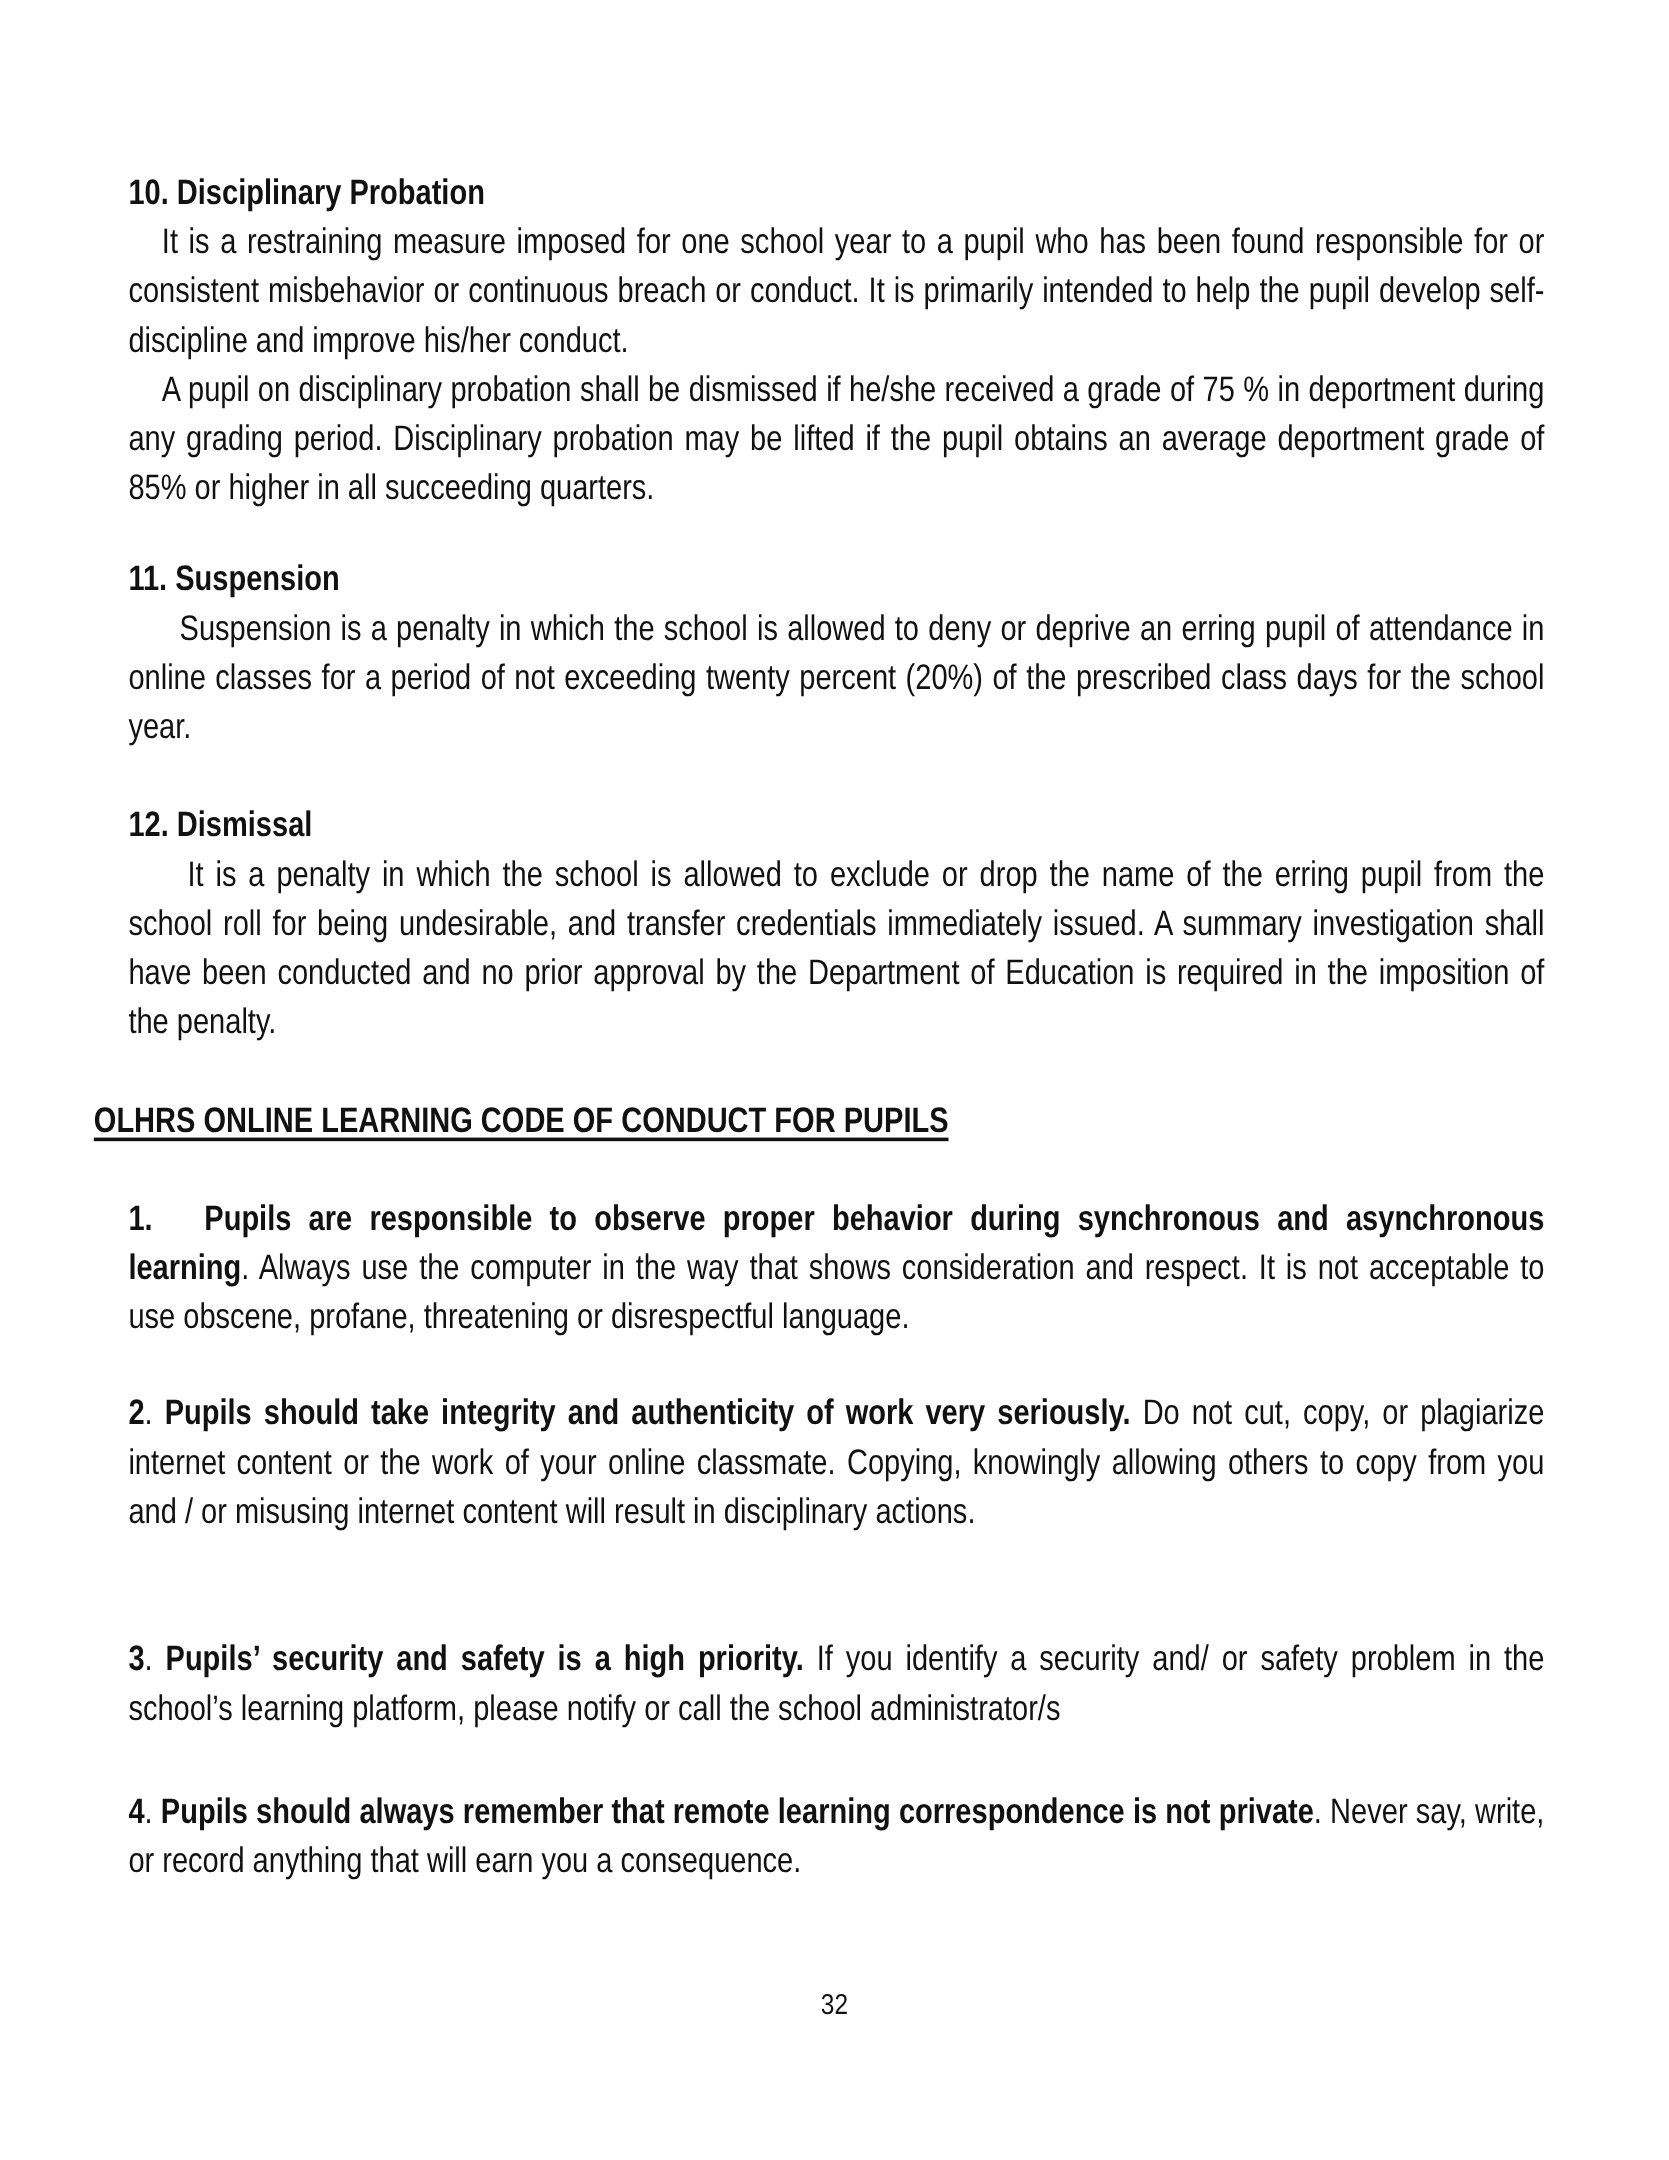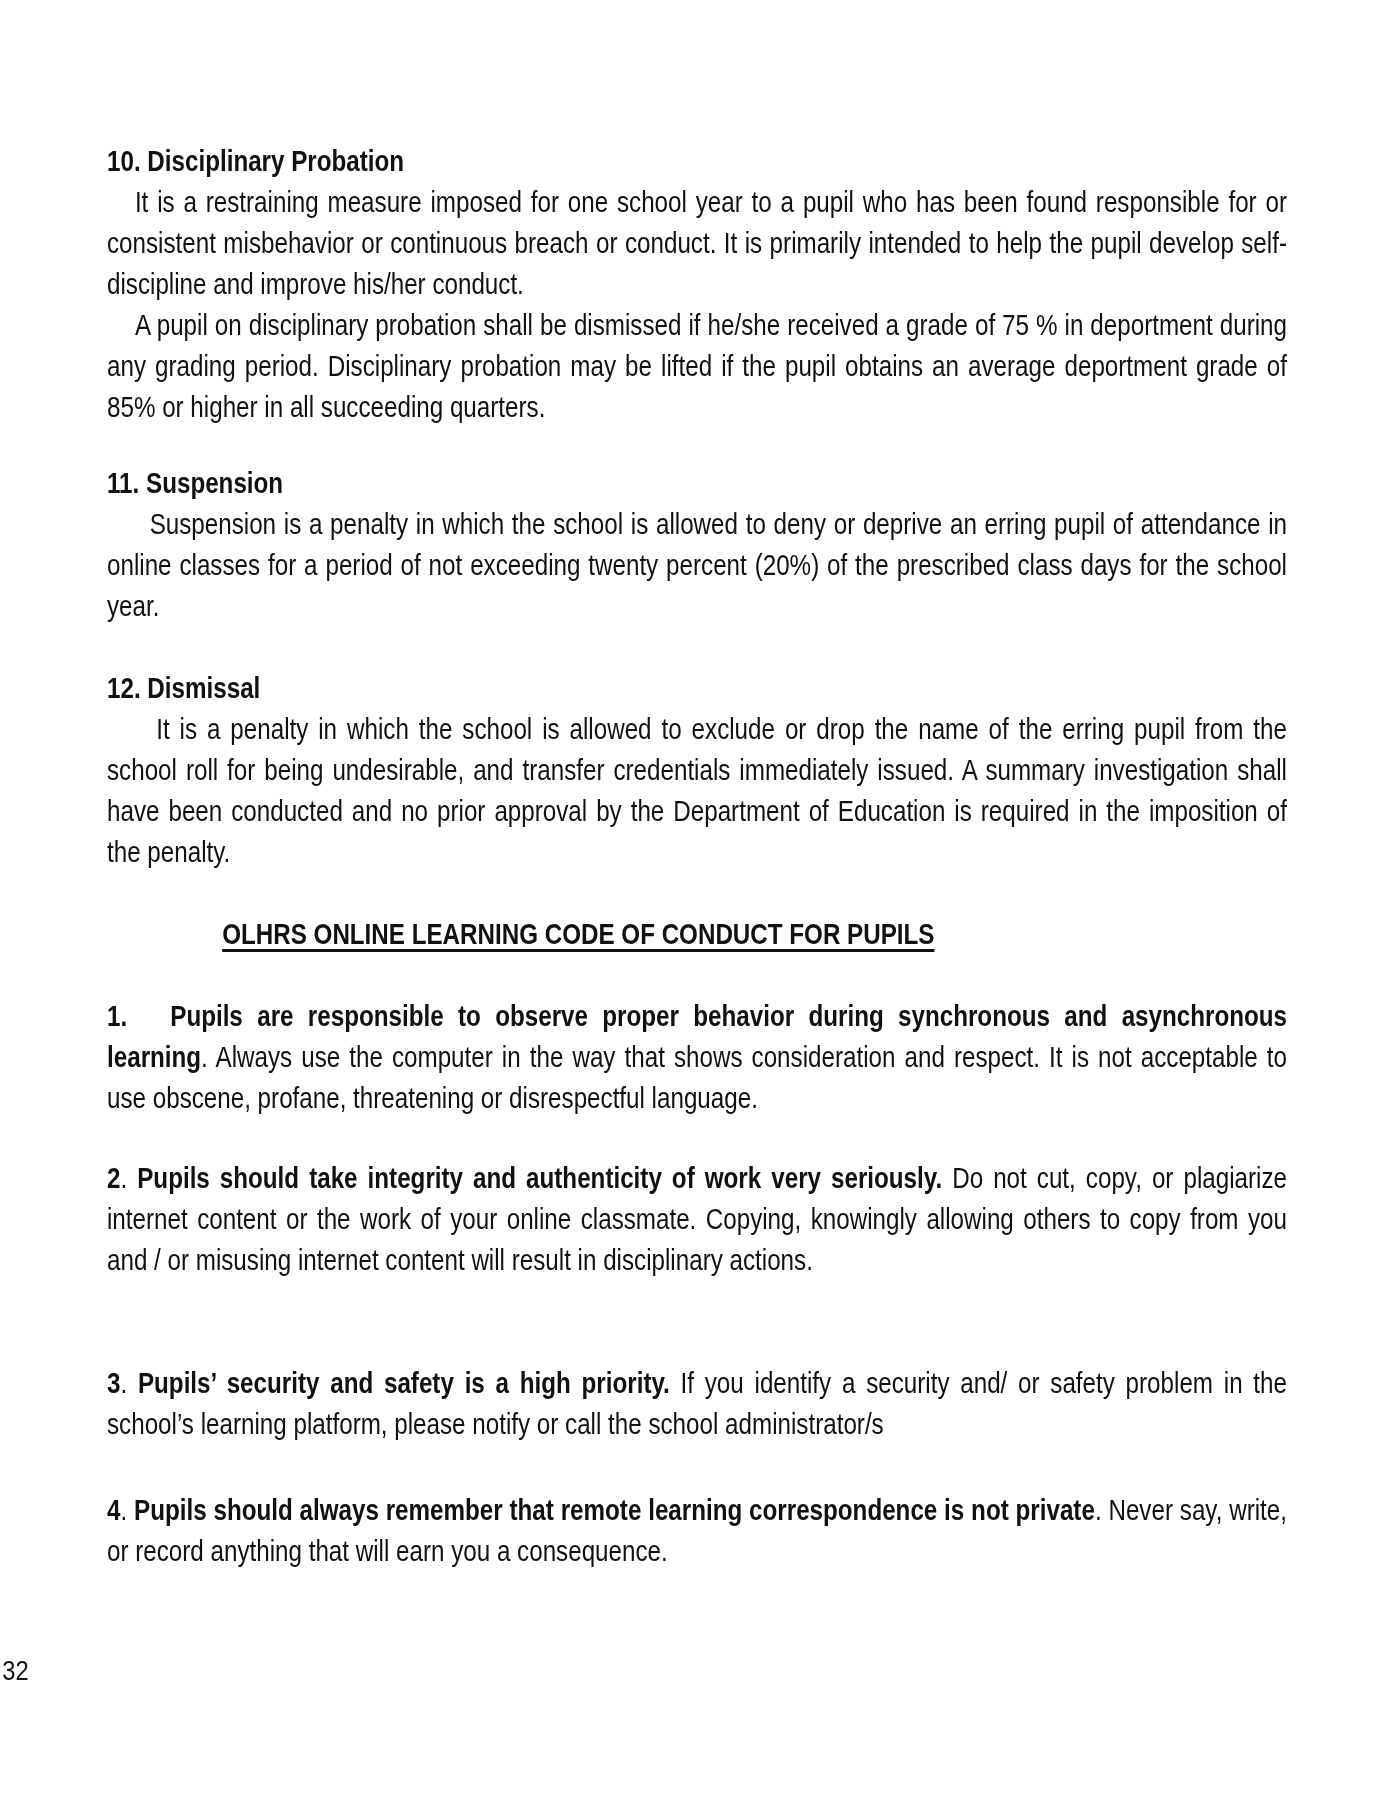--- a/index.html
+++ b/index.html
@@ -7,26 +7,26 @@
          font-family:"Liberation Sans", sans-serif; }
   .blk { position:absolute; left:107px; width:1439px; transform:scaleX(0.82); transform-origin:0 0;
          font-size:29.5px; line-height:41px; }
   .blk p { margin:0; text-align:justify; }
   .last { text-align-last:left; }
   .h { font-weight:bold; }
   .ind1 { text-indent:34px; }
   .ind2 { text-indent:52px; }
   .ind3 { text-indent:60px; }
   .b { font-weight:bold; }
-  .title { position:absolute; left:0; width:1156px; text-align:center; top:913px; }
+  .title { position:absolute; left:0; width:1156px; top:913px; }
   .title span { display:inline-block; font-weight:bold; font-size:29.5px; line-height:41px;
                 text-decoration:underline; text-decoration-thickness:3px; text-underline-offset:5px;
                 transform:scaleX(0.82); }
-  .pagenum { position:absolute; left:0; width:1391px; top:1650px;
-             font-size:28px; line-height:41px; }
+  .pagenum { position:absolute; left:0; width:1391px; text-align:center; top:1650px;
+             font-size:24px; line-height:41px; }
   .pagenum span { display:inline-block; transform:scaleX(0.85); }
 </style>
 </head>
 <body>
 
 <div class="blk" style="top:140px;">
   <p class="h">10. Disciplinary Probation</p>
   <p class="ind1 last">It is a restraining measure imposed for one school year to a pupil who has been found responsible for or consistent misbehavior or continuous breach or conduct. It is primarily intended to help the pupil develop self-discipline and improve his/her conduct.</p>
   <p class="ind1 last">A pupil on disciplinary probation shall be dismissed if he/she received a grade of 75 % in deportment during any grading period. Disciplinary probation may be lifted if the pupil obtains an average deportment grade of 85% or higher in all succeeding quarters.</p>
 </div>

